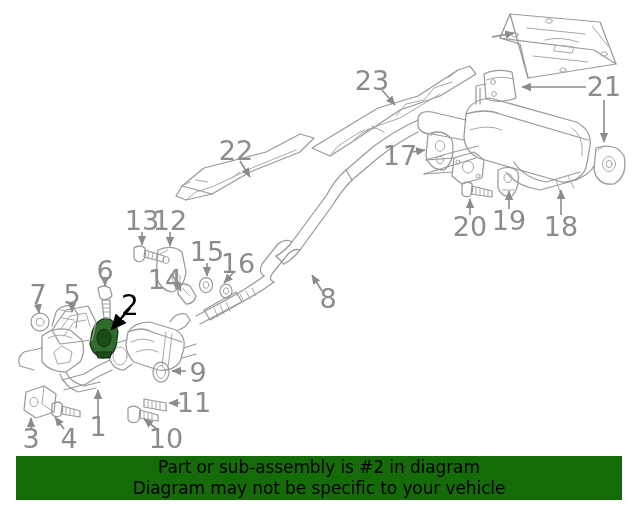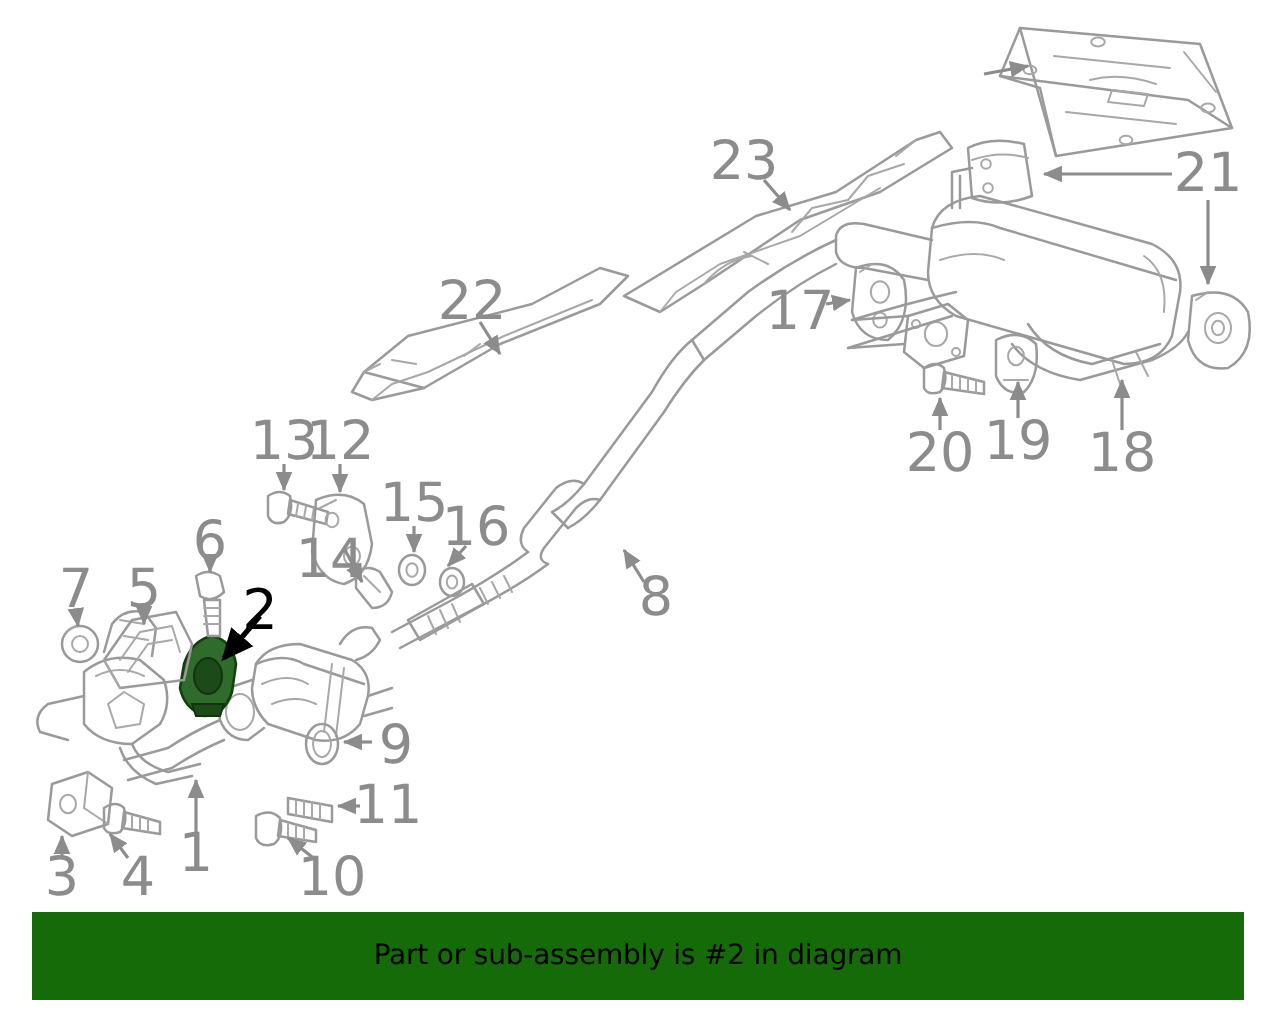--- a/index.html
+++ b/index.html
@@ -31,21 +31,21 @@
     background: #166b09;
     display: flex;
     flex-direction: column;
     align-items: center;
     justify-content: center;
     box-sizing: border-box;
   }
   .banner-line {
     color: #000000;
     font-family: "DejaVu Sans", sans-serif;
-    font-size: 14px;
+    font-size: 17px;
     line-height: 21px;
     white-space: nowrap;
     letter-spacing: -0.1px;
   }
   
   .lbl {
     font-family: "DejaVu Sans", sans-serif;
     font-size: 27px;
     fill: #8c8c8c;
   }
@@ -417,15 +417,16 @@
       <text class="lbl" x="98" y="428" text-anchor="middle" dominant-baseline="middle">1</text>
       <text class="lbl" x="69" y="440" text-anchor="middle" dominant-baseline="middle">4</text>
       <text class="lbl" x="31" y="440" text-anchor="middle" dominant-baseline="middle">3</text>
       <text class="lbl-hl" x="130" y="307" text-anchor="middle" dominant-baseline="middle">2</text>
     </g>
 
   </svg>
 
   <div class="banner">
     <div class="banner-line">Part or sub-assembly is #2 in diagram</div>
+    <div class="banner-line">Diagram may not be specific to your vehicle</div>
   </div>
 
 </div>
 
 </body></html>

